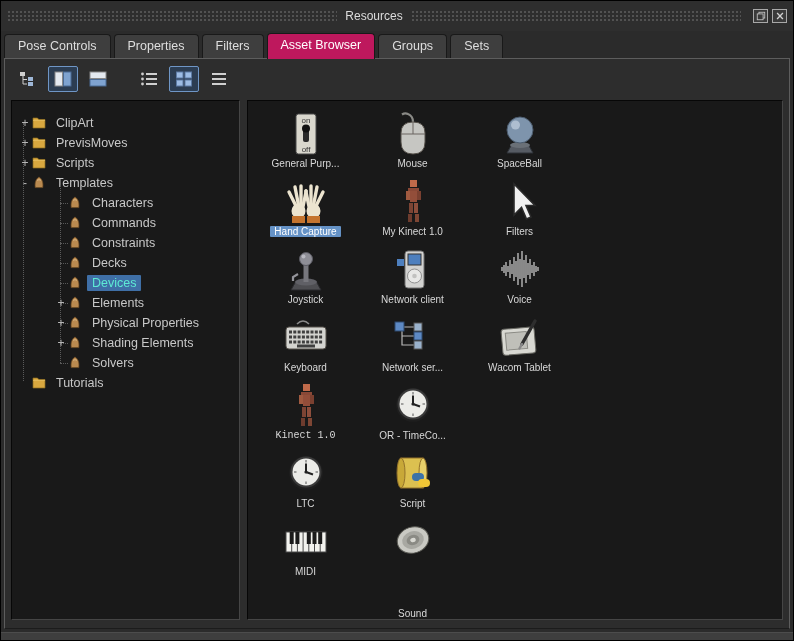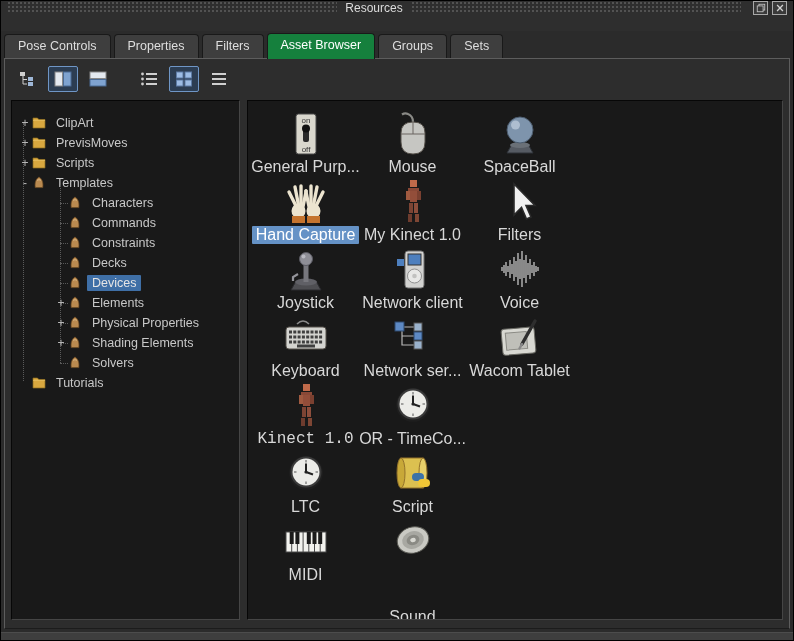--- a/index.html
+++ b/index.html
@@ -4,34 +4,34 @@
 <style>
   html,body{margin:0;padding:0;background:#1a1a1a;}
   .window{
     width:794px;height:641px;box-sizing:border-box;
     display:flex;flex-direction:column;
     background:#2b2b2b;border:1px solid #000;
     font-family:"Liberation Sans","DejaVu Sans",sans-serif;
     color:#d0d0d0;overflow:hidden;
   }
   
-  .titlebar{height:30px;flex:none;display:flex;align-items:flex-start;gap:8px;padding:0 6px;background:#2e2e2e;}
+  .titlebar{height:30px;flex:none;display:flex;align-items:center;gap:8px;padding:0 6px;background:#2e2e2e;}
   .dots{flex:1;height:12px;background-image:radial-gradient(#525252 1px,transparent 1.3px);background-size:4px 4px;}
   .title{font-size:12px;color:#dcdcdc;white-space:nowrap;}
   .winbtns{display:flex;gap:4px;margin-left:4px;}
   .winbtn{width:15px;height:14px;display:flex;align-items:center;justify-content:center;border:1px solid #a8a8a8;background:#3a3a3a;box-sizing:border-box;}
   .winbtn svg{width:10px;height:10px;}
   
   .tabbar{height:27px;flex:none;display:flex;align-items:flex-end;padding-left:3px;background:#2b2b2b;}
   .tab{
     padding:4px 13px 5px;margin-right:3px;font-size:12.5px;color:#dedede;
     background:#3e3e3e;border:1px solid #191919;border-bottom:none;
     border-radius:4px 4px 0 0;white-space:nowrap;cursor:default;
   }
-  .tab.active{background:#15803d;color:#ffffff;padding-bottom:7px;margin-bottom:-1px;position:relative;z-index:2;}
+  .tab.active{background:#be185d;color:#ffffff;padding-bottom:7px;margin-bottom:-1px;position:relative;z-index:2;}
   
   .content{flex:1;min-height:0;display:flex;flex-direction:column;margin:0 3px;background:#2d2d2d;border:1px solid #5d5d5d;border-bottom-color:#1c1c1c;position:relative;z-index:1;}
   .toolbar{flex:none;display:flex;gap:5px;padding:7px 8px 6px;}
   .tbtn{width:28px;height:24px;display:flex;align-items:center;justify-content:center;border:1px solid transparent;border-radius:2px;background:transparent;}
   .tbtn:nth-child(4){margin-left:16px;}
   .tbtn.pressed{background:#2c3d52;border-color:#6f96c6;}
   .tbtn svg{width:20px;height:18px;}
   .panels{flex:1;min-height:0;display:flex;gap:7px;padding:2px 6px 8px;}
   .tree-panel,.grid-panel{
     background:#191919;box-sizing:border-box;
@@ -41,31 +41,31 @@
   
   .tree-panel{width:229px;flex:none;padding:12px 2px;font-size:12.5px;color:#c8c8c8;position:relative;}
   .tree-panel::before{content:"";position:absolute;left:11px;top:22px;height:258px;border-left:1px dotted #5a5a5a;}
   .tree-row{height:20px;display:flex;align-items:center;white-space:nowrap;position:relative;}
   .tree-row.depth0{padding-left:4px;}
   .tree-row.depth1{padding-left:40px;}
   .expander{width:14px;text-align:center;color:#b8b8b8;font-size:12px;flex:none;position:relative;z-index:1;}
   .ticon{width:15px;height:14px;margin-right:4px;display:inline-flex;flex:none;position:relative;z-index:1;}
   .ticon svg{width:14px;height:13px;}
   .tlabel{padding:1px 5px;border-radius:1px;}
-  .tlabel.selected{background:var(--sel,#3f6fa6);color:#e5e5e5;}
+  .tlabel.selected{background:var(--sel,#3f6fa6);color:#5eead4;}
   .tree-children{position:relative;}
   .tree-children::before{content:"";position:absolute;left:46px;top:-8px;bottom:10px;border-left:1px dotted #5a5a5a;}
   .tree-children .tree-row::after{content:"";position:absolute;left:46px;top:10px;width:8px;border-top:1px dotted #5a5a5a;}
   
   .grid-panel{flex:1;padding:8px 4px;}
   .agrid{display:grid;grid-template-columns:repeat(3,107px);grid-auto-rows:68px;justify-items:center;}
   .cell{width:107px;display:flex;flex-direction:column;align-items:center;}
   .aicon{height:48px;display:flex;align-items:flex-end;justify-content:flex-end;}
   .aicon svg{width:46px;height:46px;}
-  .alabel{font-size:16px;color:#d8d8d8;margin-top:1px;padding:0 4px;white-space:nowrap;border-radius:1px;}
+  .alabel{font-size:10px;color:#d8d8d8;margin-top:1px;padding:0 4px;white-space:nowrap;border-radius:1px;}
   .alabel.selected{background:var(--selAsset,#6592c6);color:#fff;}
   
   .bottombar{flex:none;height:7px;background:#3e3e3e;margin-top:3px;border-top:1px solid #4c4c4c;}
 </style>
 </head>
 <body>
 
 <div class="window">
 
   <div class="titlebar">

